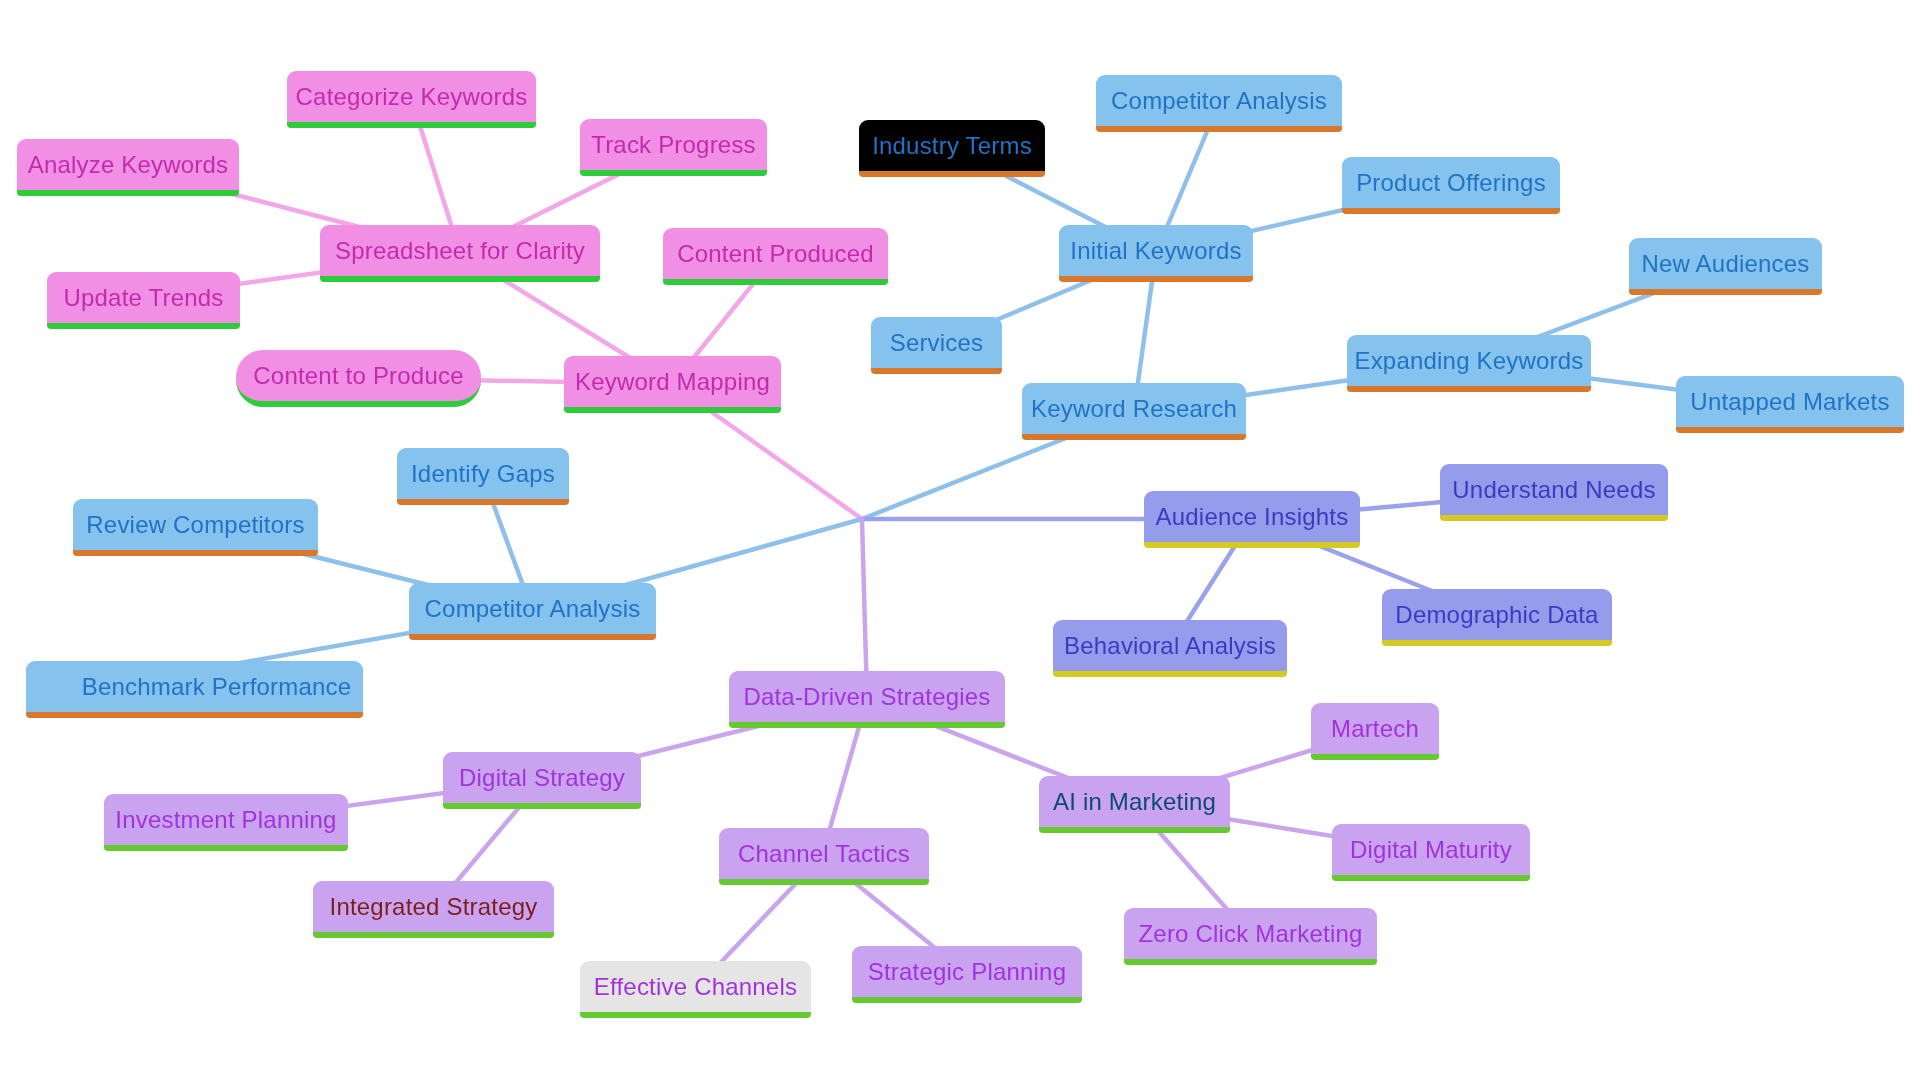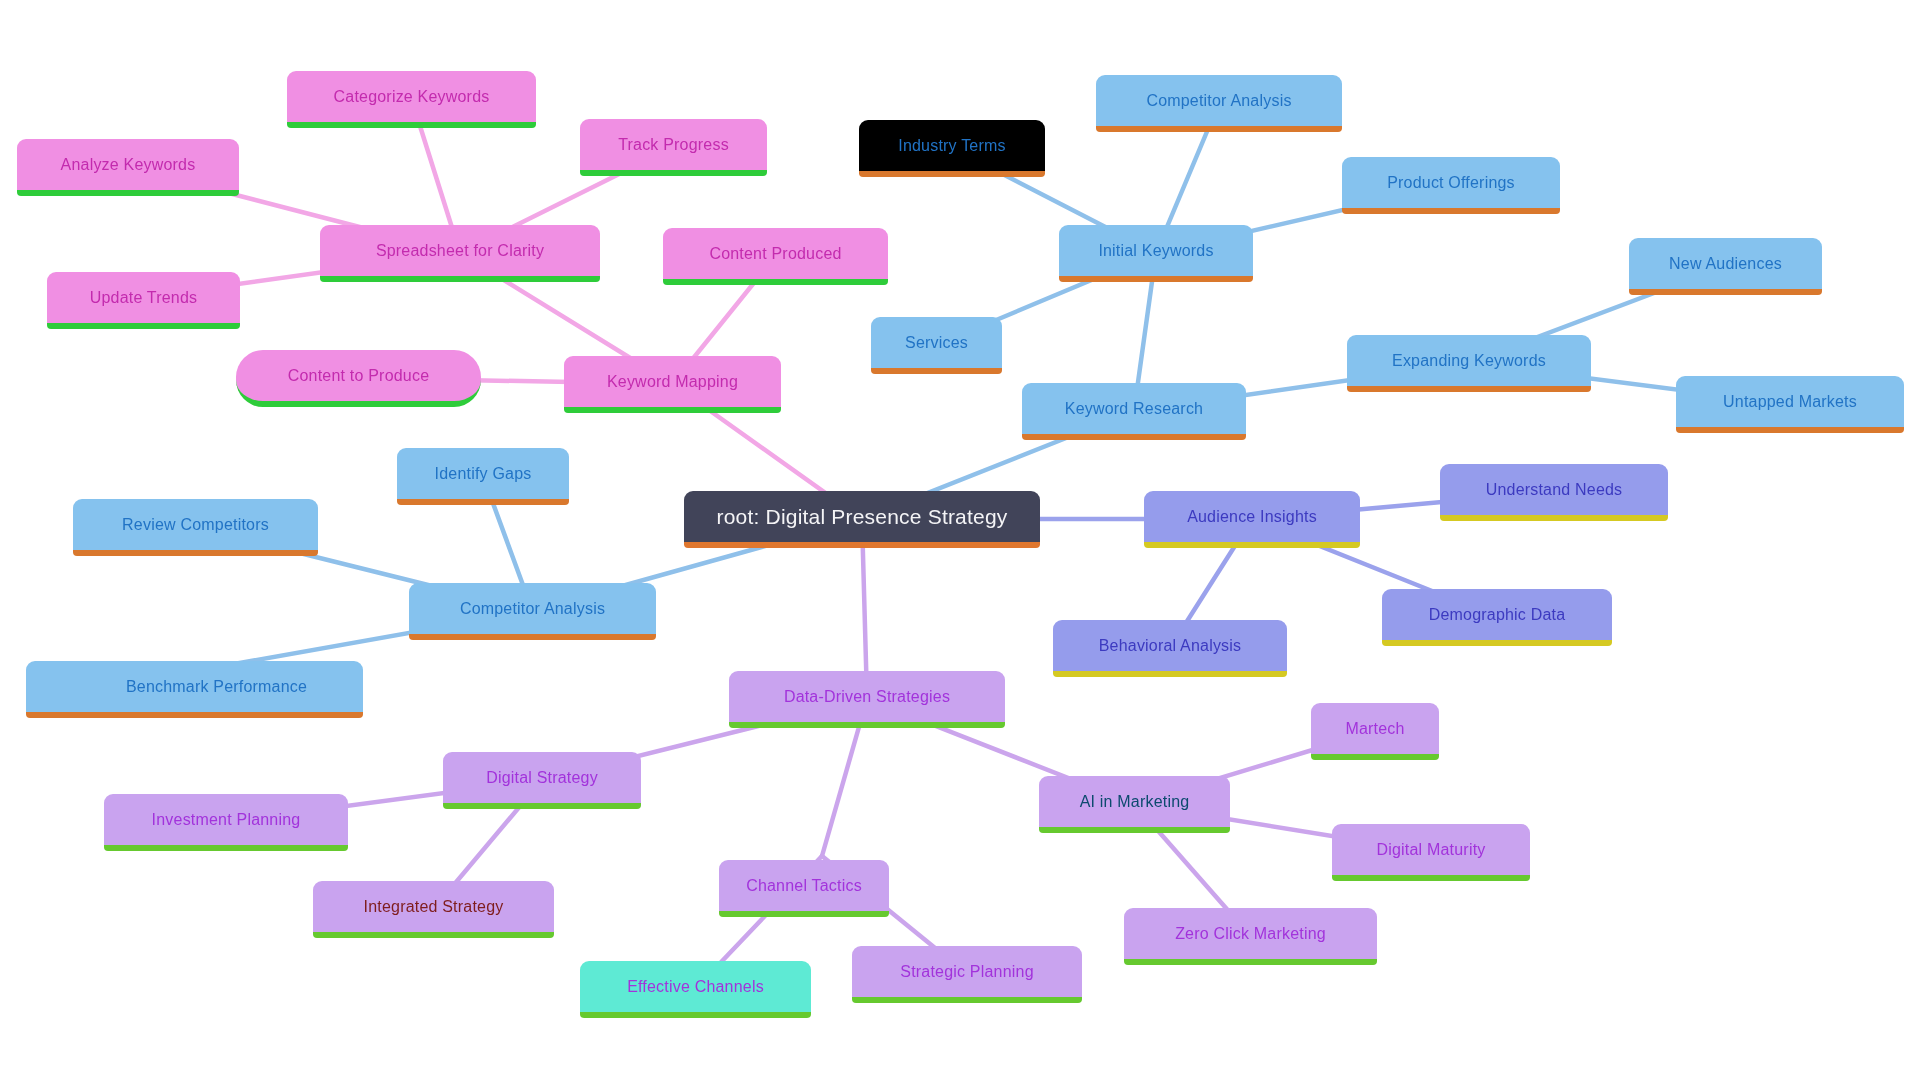--- a/index.html
+++ b/index.html
@@ -9,21 +9,21 @@
     overflow:hidden;
     background:#ffffff;
     font-family:"Liberation Sans", sans-serif;
   }
   #edges{position:absolute;left:0;top:0;width:1920px;height:1080px;}
   .node{
     position:absolute;
     height:51px;
     line-height:51px;
     text-align:center;
-    font-size:16px;
+    font-size:24px;
     font-weight:500;
     white-space:nowrap;
     border-radius:9px 9px 4px 4px;
     box-sizing:content-box;
     letter-spacing:0.2px;
   }
   .node.is-root{font-size:21px;}
 </style>
 </head>
 <body>
@@ -78,33 +78,32 @@
     <div class="node" style="left: 564px; top: 356px; width: 217px; background: rgb(240, 143, 227); color: rgb(195, 43, 174); border-bottom: 6px solid rgb(46, 204, 58);">Keyword Mapping</div>
     <div class="node" style="left: 859px; top: 120px; width: 186px; background: #000000; color: rgb(33, 115, 197); border-bottom: 6px solid rgb(217, 120, 45);">Industry Terms</div>
     <div class="node" style="left: 1096px; top: 75px; width: 246px; background: rgb(133, 194, 238); color: rgb(33, 115, 197); border-bottom: 6px solid rgb(217, 120, 45);">Competitor Analysis</div>
     <div class="node" style="left: 1342px; top: 157px; width: 218px; background: rgb(133, 194, 238); color: rgb(33, 115, 197); border-bottom: 6px solid rgb(217, 120, 45);">Product Offerings</div>
     <div class="node" style="left: 1059px; top: 225px; width: 194px; background: rgb(133, 194, 238); color: rgb(33, 115, 197); border-bottom: 6px solid rgb(217, 120, 45);">Initial Keywords</div>
     <div class="node" style="left: 871px; top: 317px; width: 131px; background: rgb(133, 194, 238); color: rgb(33, 115, 197); border-bottom: 6px solid rgb(217, 120, 45);">Services</div>
     <div class="node" style="left: 1629px; top: 238px; width: 193px; background: rgb(133, 194, 238); color: rgb(33, 115, 197); border-bottom: 6px solid rgb(217, 120, 45);">New Audiences</div>
     <div class="node" style="left: 1347px; top: 335px; width: 244px; background: rgb(133, 194, 238); color: rgb(33, 115, 197); border-bottom: 6px solid rgb(217, 120, 45);">Expanding Keywords</div>
     <div class="node" style="left: 1676px; top: 376px; width: 228px; background: rgb(133, 194, 238); color: rgb(33, 115, 197); border-bottom: 6px solid rgb(217, 120, 45);">Untapped Markets</div>
     <div class="node" style="left: 1022px; top: 383px; width: 224px; background: rgb(133, 194, 238); color: rgb(33, 115, 197); border-bottom: 6px solid rgb(217, 120, 45);">Keyword Research</div>
-    <div class="node is-root" style="left: 684px; top: 491px; width: 356px; background: rgb(65, 68, 89); color: rgb(244, 244, 246); border-bottom: 6px solid rgb(224, 119, 46);">root: Digital Presence Strategy</div>
     <div class="node" style="left: 1144px; top: 491px; width: 216px; background: rgb(149, 156, 236); color: rgb(60, 58, 192); border-bottom: 6px solid rgb(213, 201, 34);">Audience Insights</div>
     <div class="node" style="left: 1440px; top: 464px; width: 228px; background: rgb(149, 156, 236); color: rgb(60, 58, 192); border-bottom: 6px solid rgb(213, 201, 34);">Understand Needs</div>
     <div class="node" style="left: 1382px; top: 589px; width: 230px; background: rgb(149, 156, 236); color: rgb(60, 58, 192); border-bottom: 6px solid rgb(213, 201, 34);">Demographic Data</div>
     <div class="node" style="left: 1053px; top: 620px; width: 234px; background: rgb(149, 156, 236); color: rgb(60, 58, 192); border-bottom: 6px solid rgb(213, 201, 34);">Behavioral Analysis</div>
     <div class="node" style="left: 397px; top: 448px; width: 172px; background: rgb(133, 194, 238); color: rgb(33, 115, 197); border-bottom: 6px solid rgb(217, 120, 45);">Identify Gaps</div>
     <div class="node" style="left: 73px; top: 499px; width: 245px; background: rgb(133, 194, 238); color: rgb(33, 115, 197); border-bottom: 6px solid rgb(217, 120, 45);">Review Competitors</div>
     <div class="node" style="left: 409px; top: 583px; width: 247px; background: rgb(133, 194, 238); color: rgb(33, 115, 197); border-bottom: 6px solid rgb(217, 120, 45);">Competitor Analysis</div>
     <div class="node" style="left: 26px; top: 661px; width: 293px; background: rgb(133, 194, 238); color: rgb(33, 115, 197); border-bottom: 6px solid rgb(217, 120, 45); padding-left: 44px;">Benchmark Performance</div>
     <div class="node" style="left: 729px; top: 671px; width: 276px; background: rgb(201, 163, 239); color: rgb(162, 51, 219); border-bottom: 6px solid rgb(102, 201, 47);">Data-Driven Strategies</div>
     <div class="node" style="left: 443px; top: 752px; width: 198px; background: rgb(201, 163, 239); color: rgb(162, 51, 219); border-bottom: 6px solid rgb(102, 201, 47);">Digital Strategy</div>
     <div class="node" style="left: 104px; top: 794px; width: 244px; background: rgb(201, 163, 239); color: rgb(162, 51, 219); border-bottom: 6px solid rgb(102, 201, 47);">Investment Planning</div>
     <div class="node" style="left: 313px; top: 881px; width: 241px; background: rgb(201, 163, 239); color: #7f1d1d; border-bottom: 6px solid rgb(102, 201, 47);">Integrated Strategy</div>
-    <div class="node" style="left: 719px; top: 828px; width: 170px; background: rgb(201, 163, 239); color: rgb(162, 51, 219); border-bottom: 6px solid rgb(102, 201, 47); margin-top: 32px;">Channel Tactics</div>
-    <div class="node" style="left: 580px; top: 961px; width: 231px; background: #5eead4; color: rgb(162, 51, 219); border-bottom: 6px solid rgb(102, 201, 47);">Effective Channels</div>
+    <div class="node" style="left: 719px; top: 828px; width: 210px; background: rgb(201, 163, 239); color: rgb(162, 51, 219); border-bottom: 6px solid rgb(102, 201, 47);">Channel Tactics</div>
+    <div class="node" style="left: 580px; top: 961px; width: 231px; background: #e5e5e5; color: rgb(162, 51, 219); border-bottom: 6px solid rgb(102, 201, 47);">Effective Channels</div>
     <div class="node" style="left: 852px; top: 946px; width: 230px; background: rgb(201, 163, 239); color: rgb(162, 51, 219); border-bottom: 6px solid rgb(102, 201, 47);">Strategic Planning</div>
     <div class="node" style="left: 1039px; top: 776px; width: 191px; background: rgb(201, 163, 239); color: #0c4a6e; border-bottom: 6px solid rgb(102, 201, 47);">AI in Marketing</div>
     <div class="node" style="left: 1311px; top: 703px; width: 128px; background: rgb(201, 163, 239); color: rgb(162, 51, 219); border-bottom: 6px solid rgb(102, 201, 47);">Martech</div>
     <div class="node" style="left: 1332px; top: 824px; width: 198px; background: rgb(201, 163, 239); color: rgb(162, 51, 219); border-bottom: 6px solid rgb(102, 201, 47);">Digital Maturity</div>
     <div class="node" style="left: 1124px; top: 908px; width: 253px; background: rgb(201, 163, 239); color: rgb(162, 51, 219); border-bottom: 6px solid rgb(102, 201, 47);">Zero Click Marketing</div>
   </div>
 
 </body></html>

